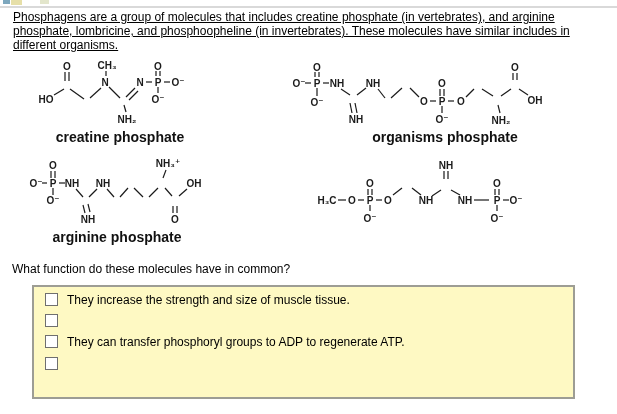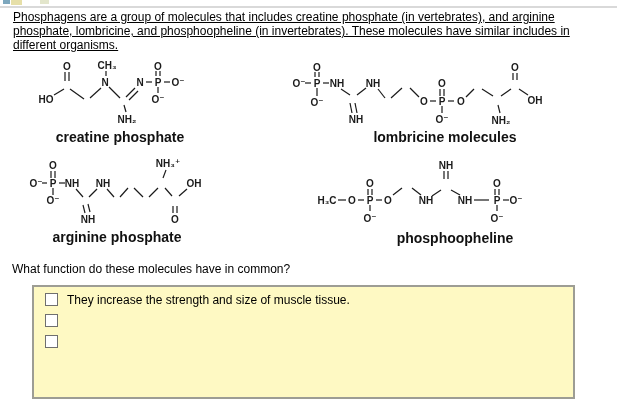--- a/index.html
+++ b/index.html
@@ -112,21 +112,21 @@
       <text x="93" y="28" text-anchor="middle" dominant-baseline="central">NH</text>
       <text x="144" y="46" text-anchor="middle" dominant-baseline="central">O</text>
       <text x="162" y="46" text-anchor="middle" dominant-baseline="central">P</text>
       <text x="162" y="28" text-anchor="middle" dominant-baseline="central">O</text>
       <text x="162" y="64" text-anchor="middle" dominant-baseline="central">O⁻</text>
       <text x="181" y="46" text-anchor="middle" dominant-baseline="central">O</text>
       <text x="221" y="65" text-anchor="middle" dominant-baseline="central">NH₂</text>
       <text x="235" y="12" text-anchor="middle" dominant-baseline="central">O</text>
       <text x="255" y="45" text-anchor="middle" dominant-baseline="central">OH</text>
     </svg>
-  <div class="mol-label" style="top:74px;">lombricine molecules</div>
+  <div class="mol-label" style="top:74px;">organisms phosphate</div>
 </div>
 <div class="molecule" style="left: 10px; top: 150px; width: 250px; height: 100px;">
     <svg width="250" height="100" viewBox="0 0 250 100">
       <line x1="32" y1="33" x2="37" y2="33" stroke="#1a1a1a" stroke-width="1.2"></line>
       <line x1="41" y1="28" x2="41" y2="21" stroke="#1a1a1a" stroke-width="1.2"></line>
       <line x1="45" y1="28" x2="45" y2="21" stroke="#1a1a1a" stroke-width="1.2"></line>
       <line x1="43" y1="38" x2="43" y2="45" stroke="#1a1a1a" stroke-width="1.2"></line>
       <line x1="49" y1="33" x2="55" y2="33" stroke="#1a1a1a" stroke-width="1.2"></line>
       <line x1="66" y1="39" x2="73" y2="47" stroke="#1a1a1a" stroke-width="1.2"></line>
       <line x1="73" y1="55" x2="75" y2="63" stroke="#1a1a1a" stroke-width="1.2"></line>
@@ -180,29 +180,32 @@
       <text x="70" y="68" text-anchor="middle" dominant-baseline="central">O⁻</text>
       <text x="88" y="50" text-anchor="middle" dominant-baseline="central">O</text>
       <text x="126" y="50" text-anchor="middle" dominant-baseline="central">NH</text>
       <text x="146" y="15" text-anchor="middle" dominant-baseline="central">NH</text>
       <text x="165" y="50" text-anchor="middle" dominant-baseline="central">NH</text>
       <text x="197" y="50" text-anchor="middle" dominant-baseline="central">P</text>
       <text x="197" y="33" text-anchor="middle" dominant-baseline="central">O</text>
       <text x="197" y="68" text-anchor="middle" dominant-baseline="central">O⁻</text>
       <text x="216" y="50" text-anchor="middle" dominant-baseline="central">O⁻</text>
     </svg>
-  <div class="mol-label" style="top:80px;">phosphoopheline</div>
 </div>
 
 <div class="question">What function do these molecules have in common?</div>
 
 <div class="options-panel" style="background: #fef9c3; border-color: rgb(157, 157, 148);">
   <div class="opt-row">
     <span class="cb"></span>
     <span class="opt-label">They increase the strength and size of muscle tissue.</span>
   </div>
   <div class="opt-row">
     <span class="cb"></span>
   </div>
   <div class="opt-row">
     <span class="cb"></span>
+    <span class="opt-label">They can transfer phosphoryl groups to ADP to regenerate ATP.</span>
+  </div>
+  <div class="opt-row">
+    <span class="cb"></span>
   </div>
 </div>
 
 </body></html>

